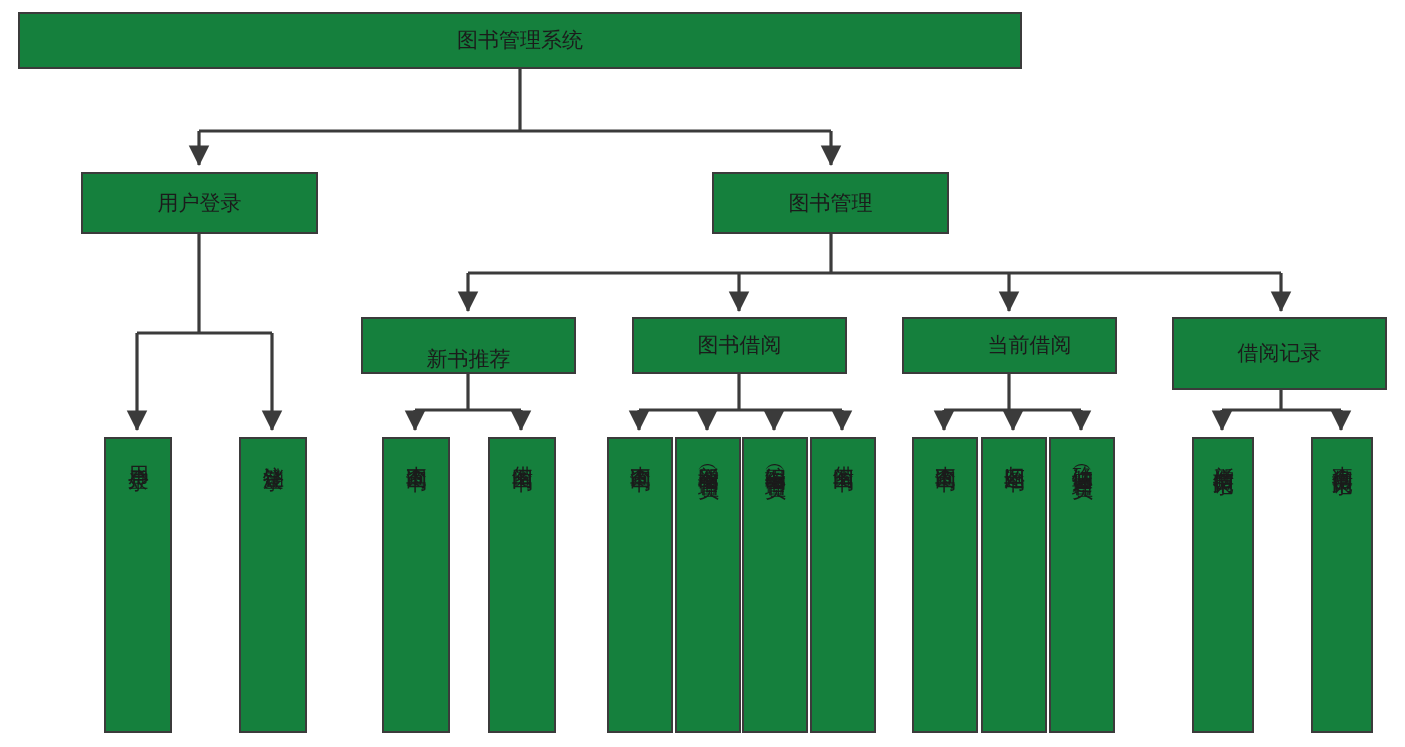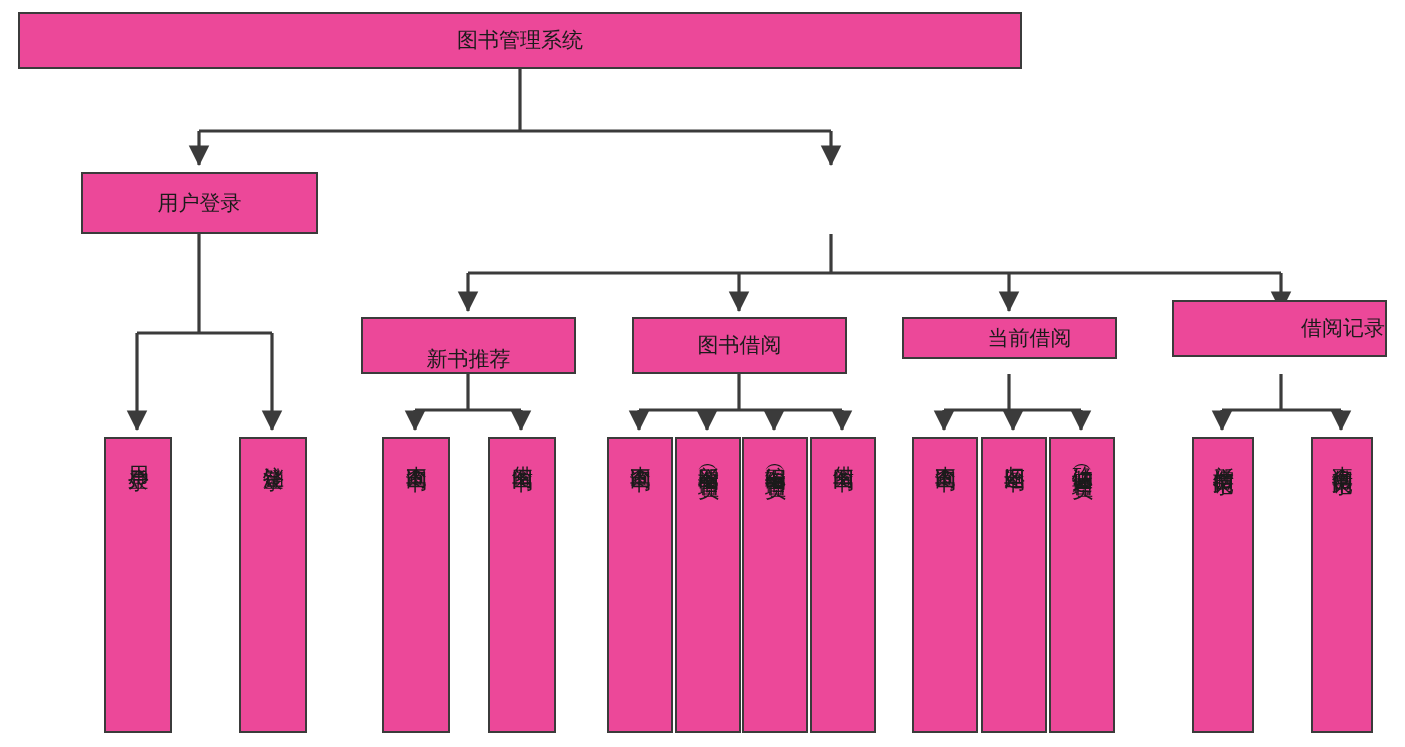--- a/index.html
+++ b/index.html
@@ -21,21 +21,21 @@
     position: absolute;
     left: 0;
     top: 0;
     width: 1405px;
     height: 747px;
   }
   .node {
     position: absolute;
     box-sizing: border-box;
     border: 2px solid #3b3b3b;
-    background: #ec4899;
+    background: #15803d;
     display: flex;
     align-items: center;
     justify-content: center;
     color: #1b1b1b;
   }
   .node-label {
     display: block;
     text-align: center;
     line-height: 1.18;
     white-space: nowrap;
@@ -121,31 +121,34 @@
     </g>
   </svg>
 
   <div class="node horizontal" style="left:18px; top:12px; width:1004px; height:57px;">
     <span class="node-label">图书管理系统</span>
   </div>
 
   <div class="node horizontal" style="left:81px; top:172px; width:237px; height:62px;">
     <span class="node-label">用户登录</span>
   </div>
+  <div class="node horizontal" style="left:712px; top:172px; width:237px; height:62px;">
+    <span class="node-label">图书管理</span>
+  </div>
 
   <div class="node horizontal" style="left:361px; top:317px; width:215px; height:57px;align-items:flex-end;">
     <span class="node-label">新书推荐</span>
   </div>
   <div class="node horizontal" style="left:632px; top:317px; width:215px; height:57px;">
     <span class="node-label">图书借阅</span>
   </div>
-  <div class="node horizontal" style="left:902px; top:317px; width:215px; height:42px;padding-left:40px;">
+  <div class="node horizontal" style="left:902px; top:317px; width:215px; height:57px;padding-left:40px;">
     <span class="node-label">当前借阅</span>
   </div>
-  <div class="node horizontal" style="left:1172px; top:300px; width:215px; height:57px;justify-content:flex-end;">
+  <div class="node horizontal" style="left:1172px; top:317px; width:215px; height:73px;">
     <span class="node-label">借阅记录</span>
   </div>
 
   <div class="node vertical" style="left:104px; top:437px; width:68px; height:296px;">
     <span class="node-label">用户登录</span>
   </div>
   <div class="node vertical" style="left:239px; top:437px; width:68px; height:296px;">
     <span class="node-label">注销登录</span>
   </div>
 

